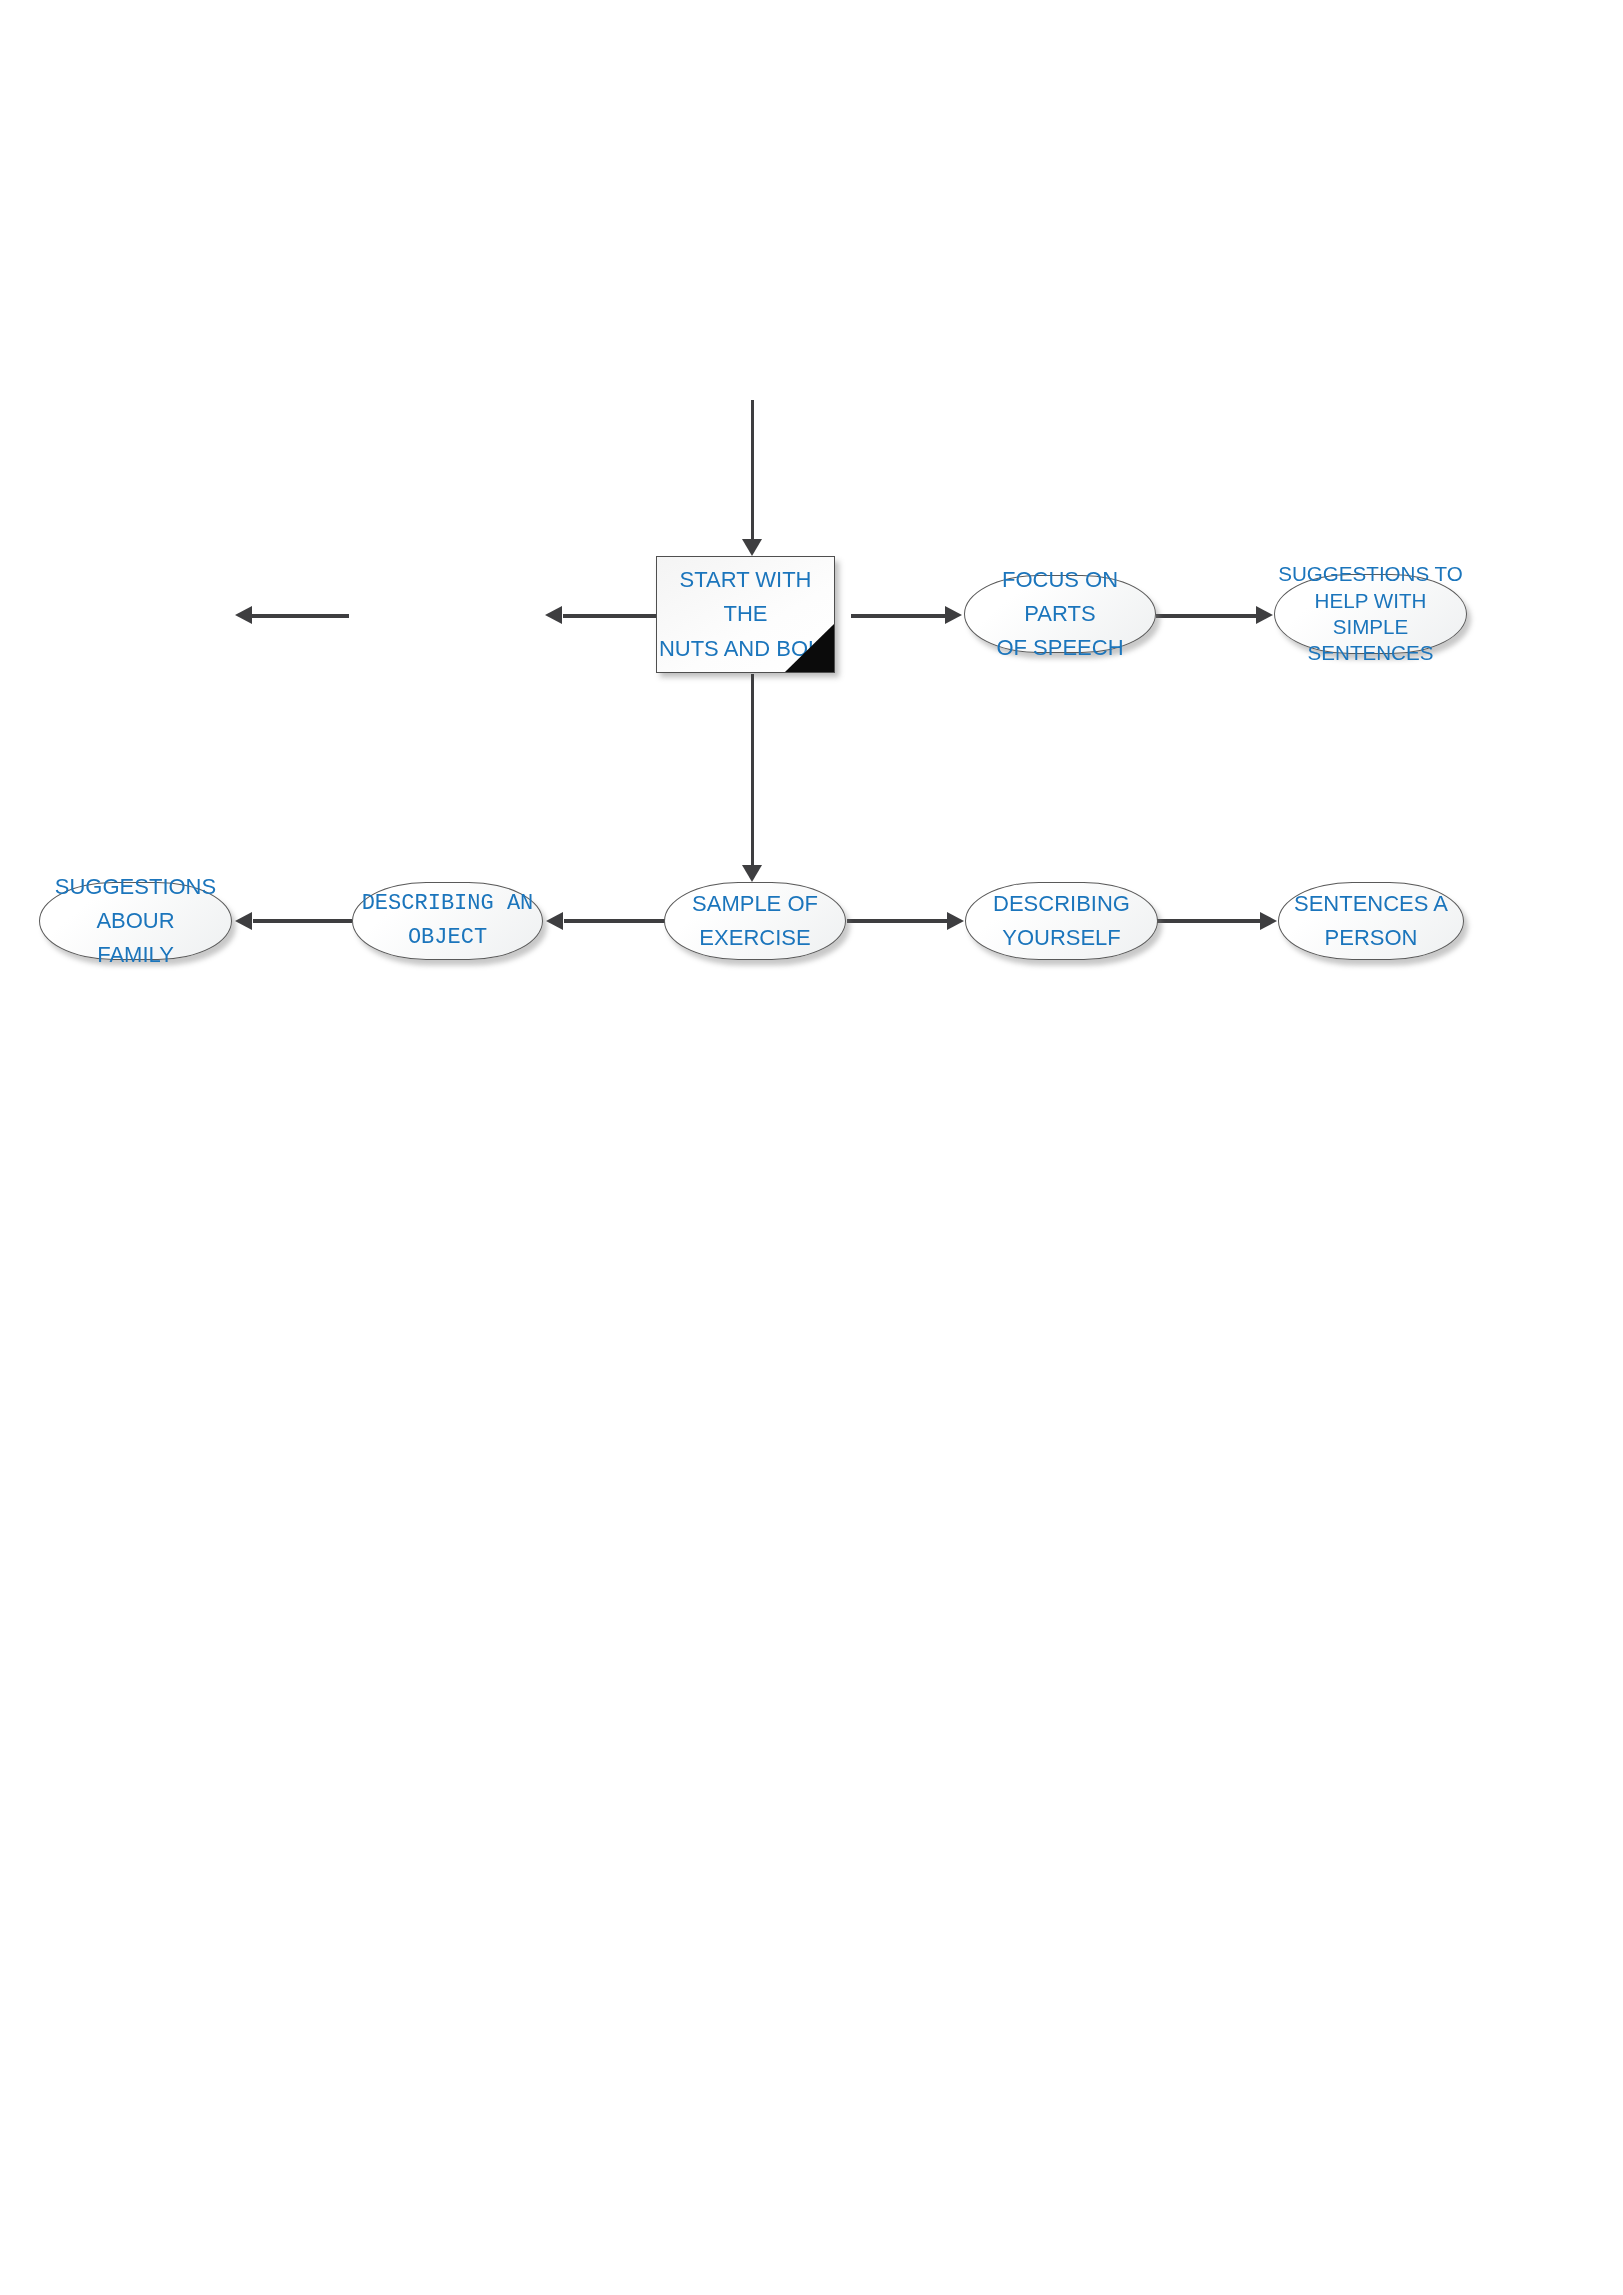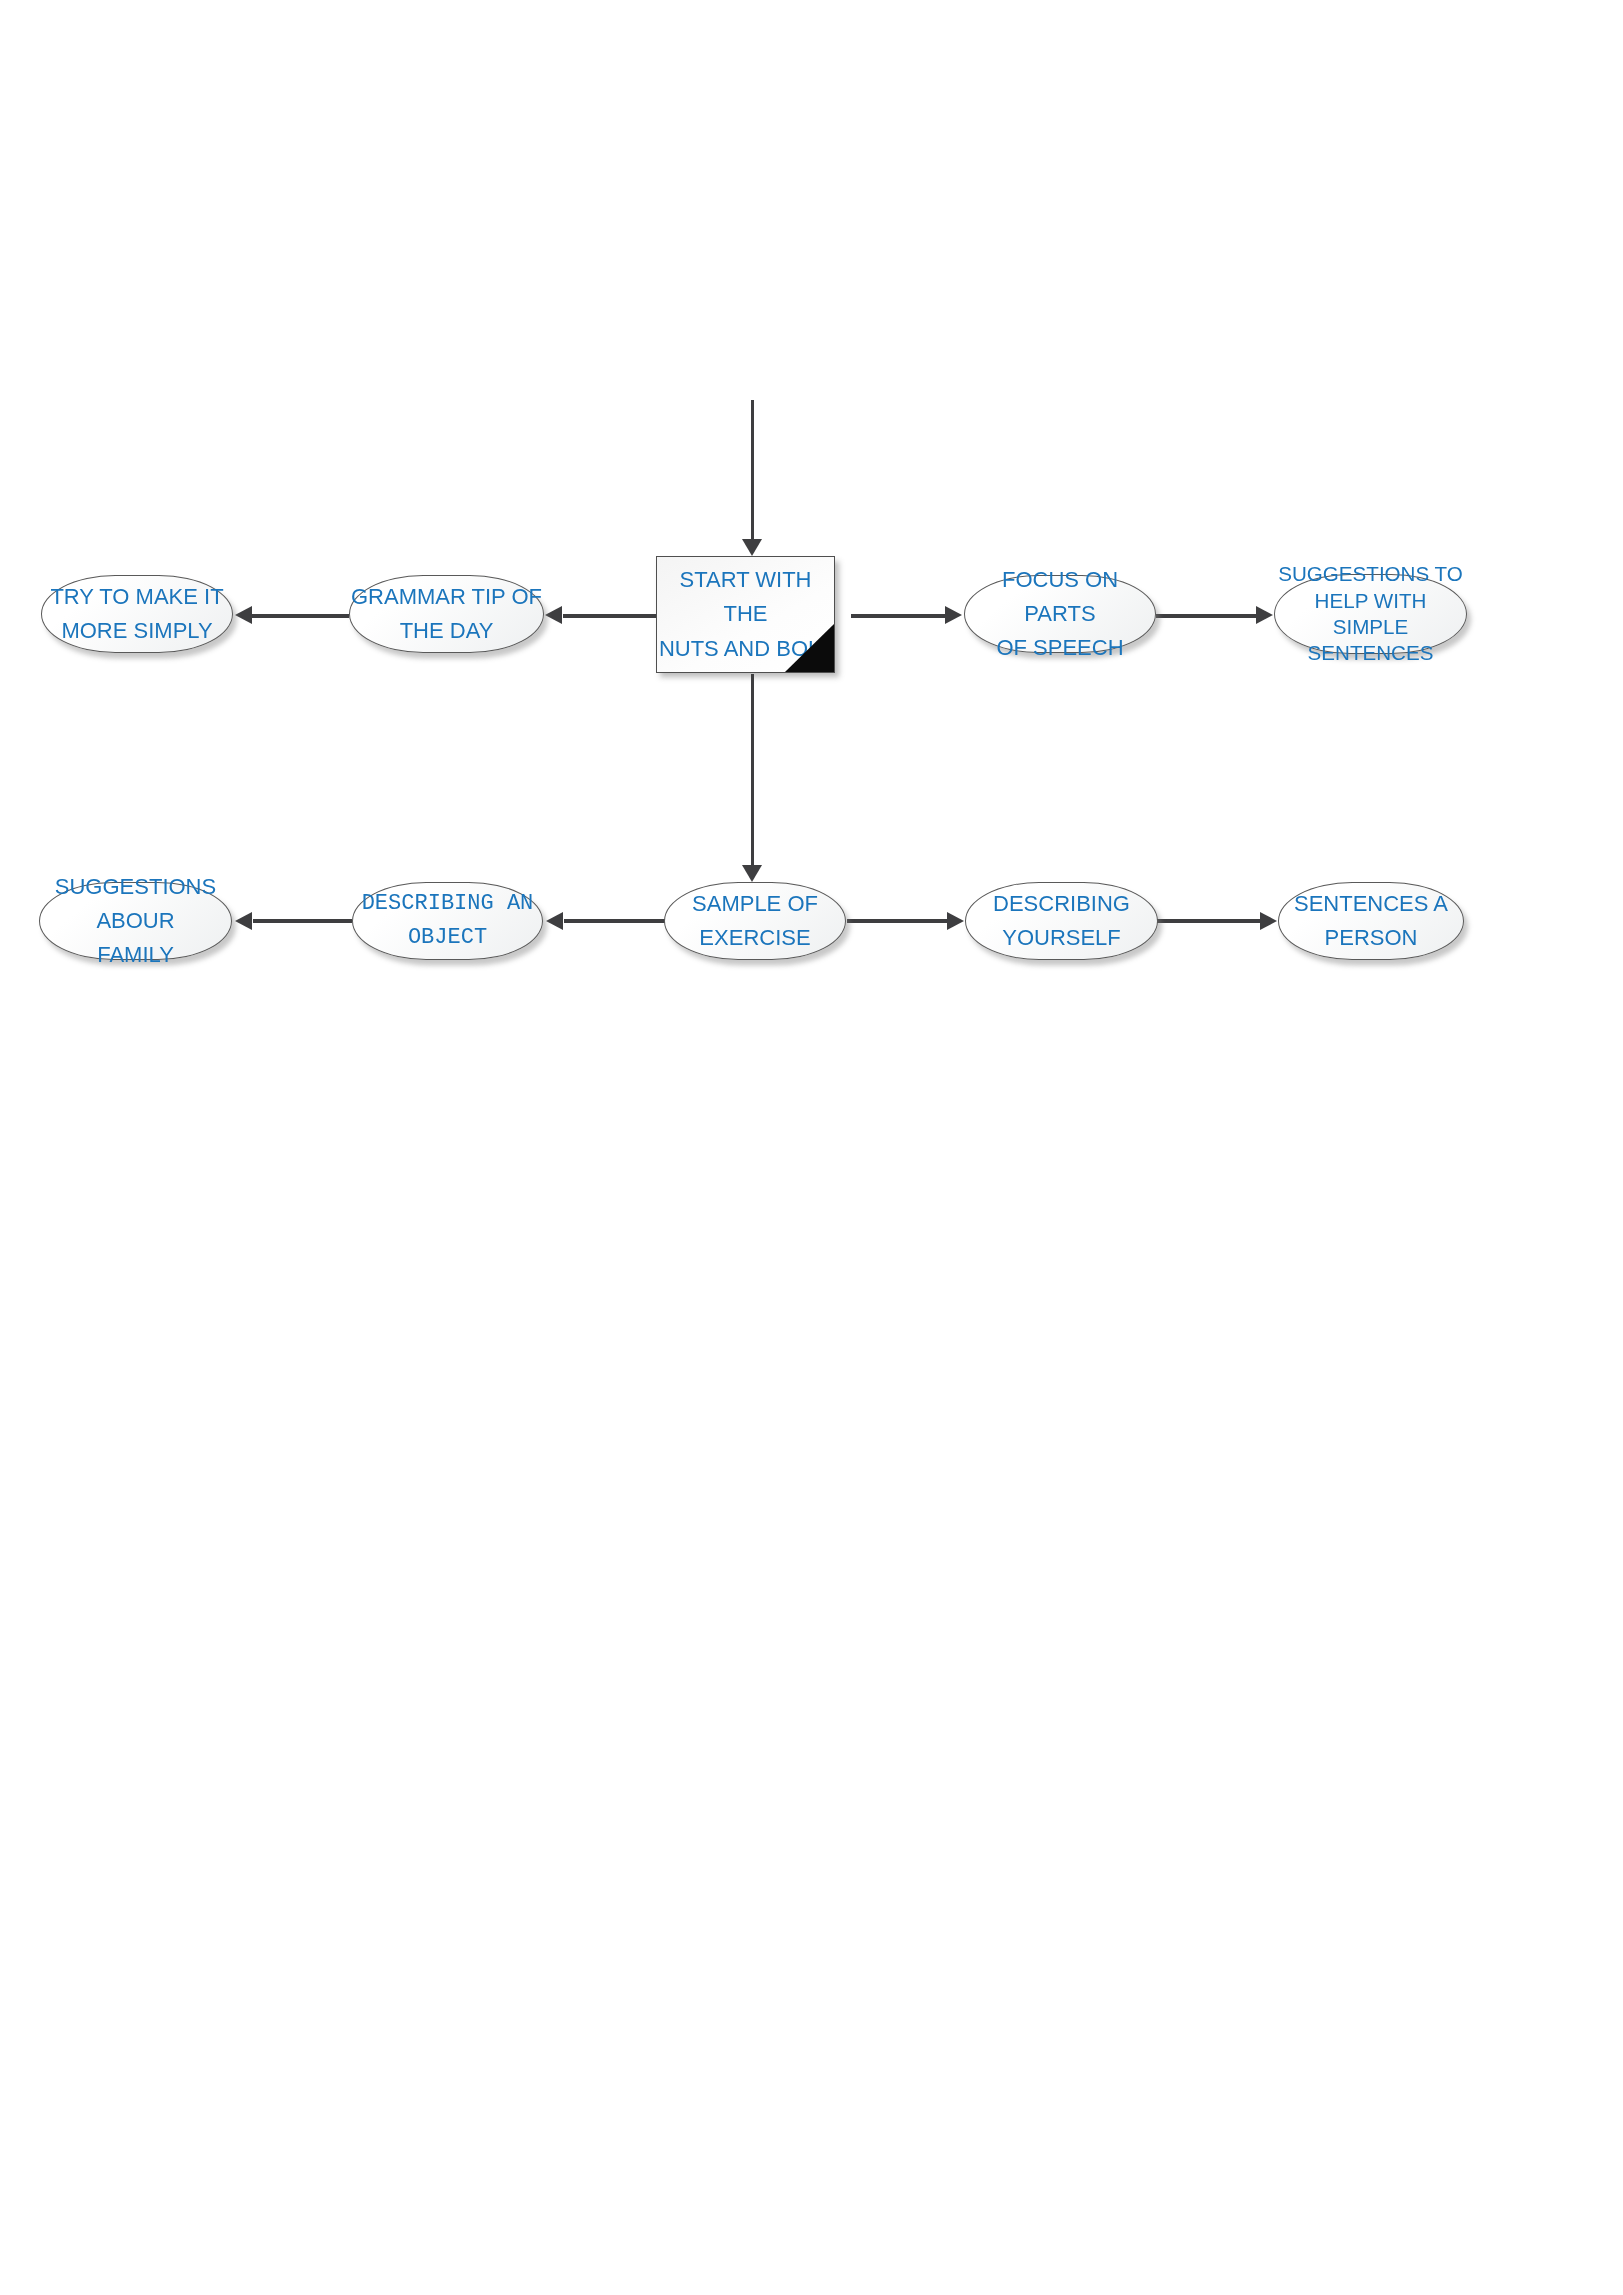--- a/index.html
+++ b/index.html
@@ -115,28 +115,20 @@
   </div>
   <div>
     <div class="hline" style="left:851px;top:614px;width:94px;"></div>
     <div class="head head--right" style="left:945px;top:606px;"></div>
   </div>
   <div>
     <div class="hline" style="left:1156px;top:614px;width:101px;"></div>
     <div class="head head--right" style="left:1256px;top:606px;"></div>
   </div>
 
-  <div class="node" style="left:41px;top:575px;width:192px;">
-    <span class="node-label">TRY TO MAKE IT
-MORE SIMPLY</span>
-  </div>
-  <div class="node" style="left:349px;top:575px;width:195px;">
-    <span class="node-label">GRAMMAR TIP OF
-THE DAY</span>
-  </div>
   <div class="node" style="left:964px;top:575px;width:192px;">
     <span class="node-label">FOCUS ON PARTS
 OF SPEECH</span>
   </div>
   <div class="node" style="left:1274px;top:574px;width:193px;height:80px;">
     <span class="node-label node-label--tight">SUGGESTIONS TO
 HELP WITH SIMPLE
 SENTENCES</span>
   </div>
 

